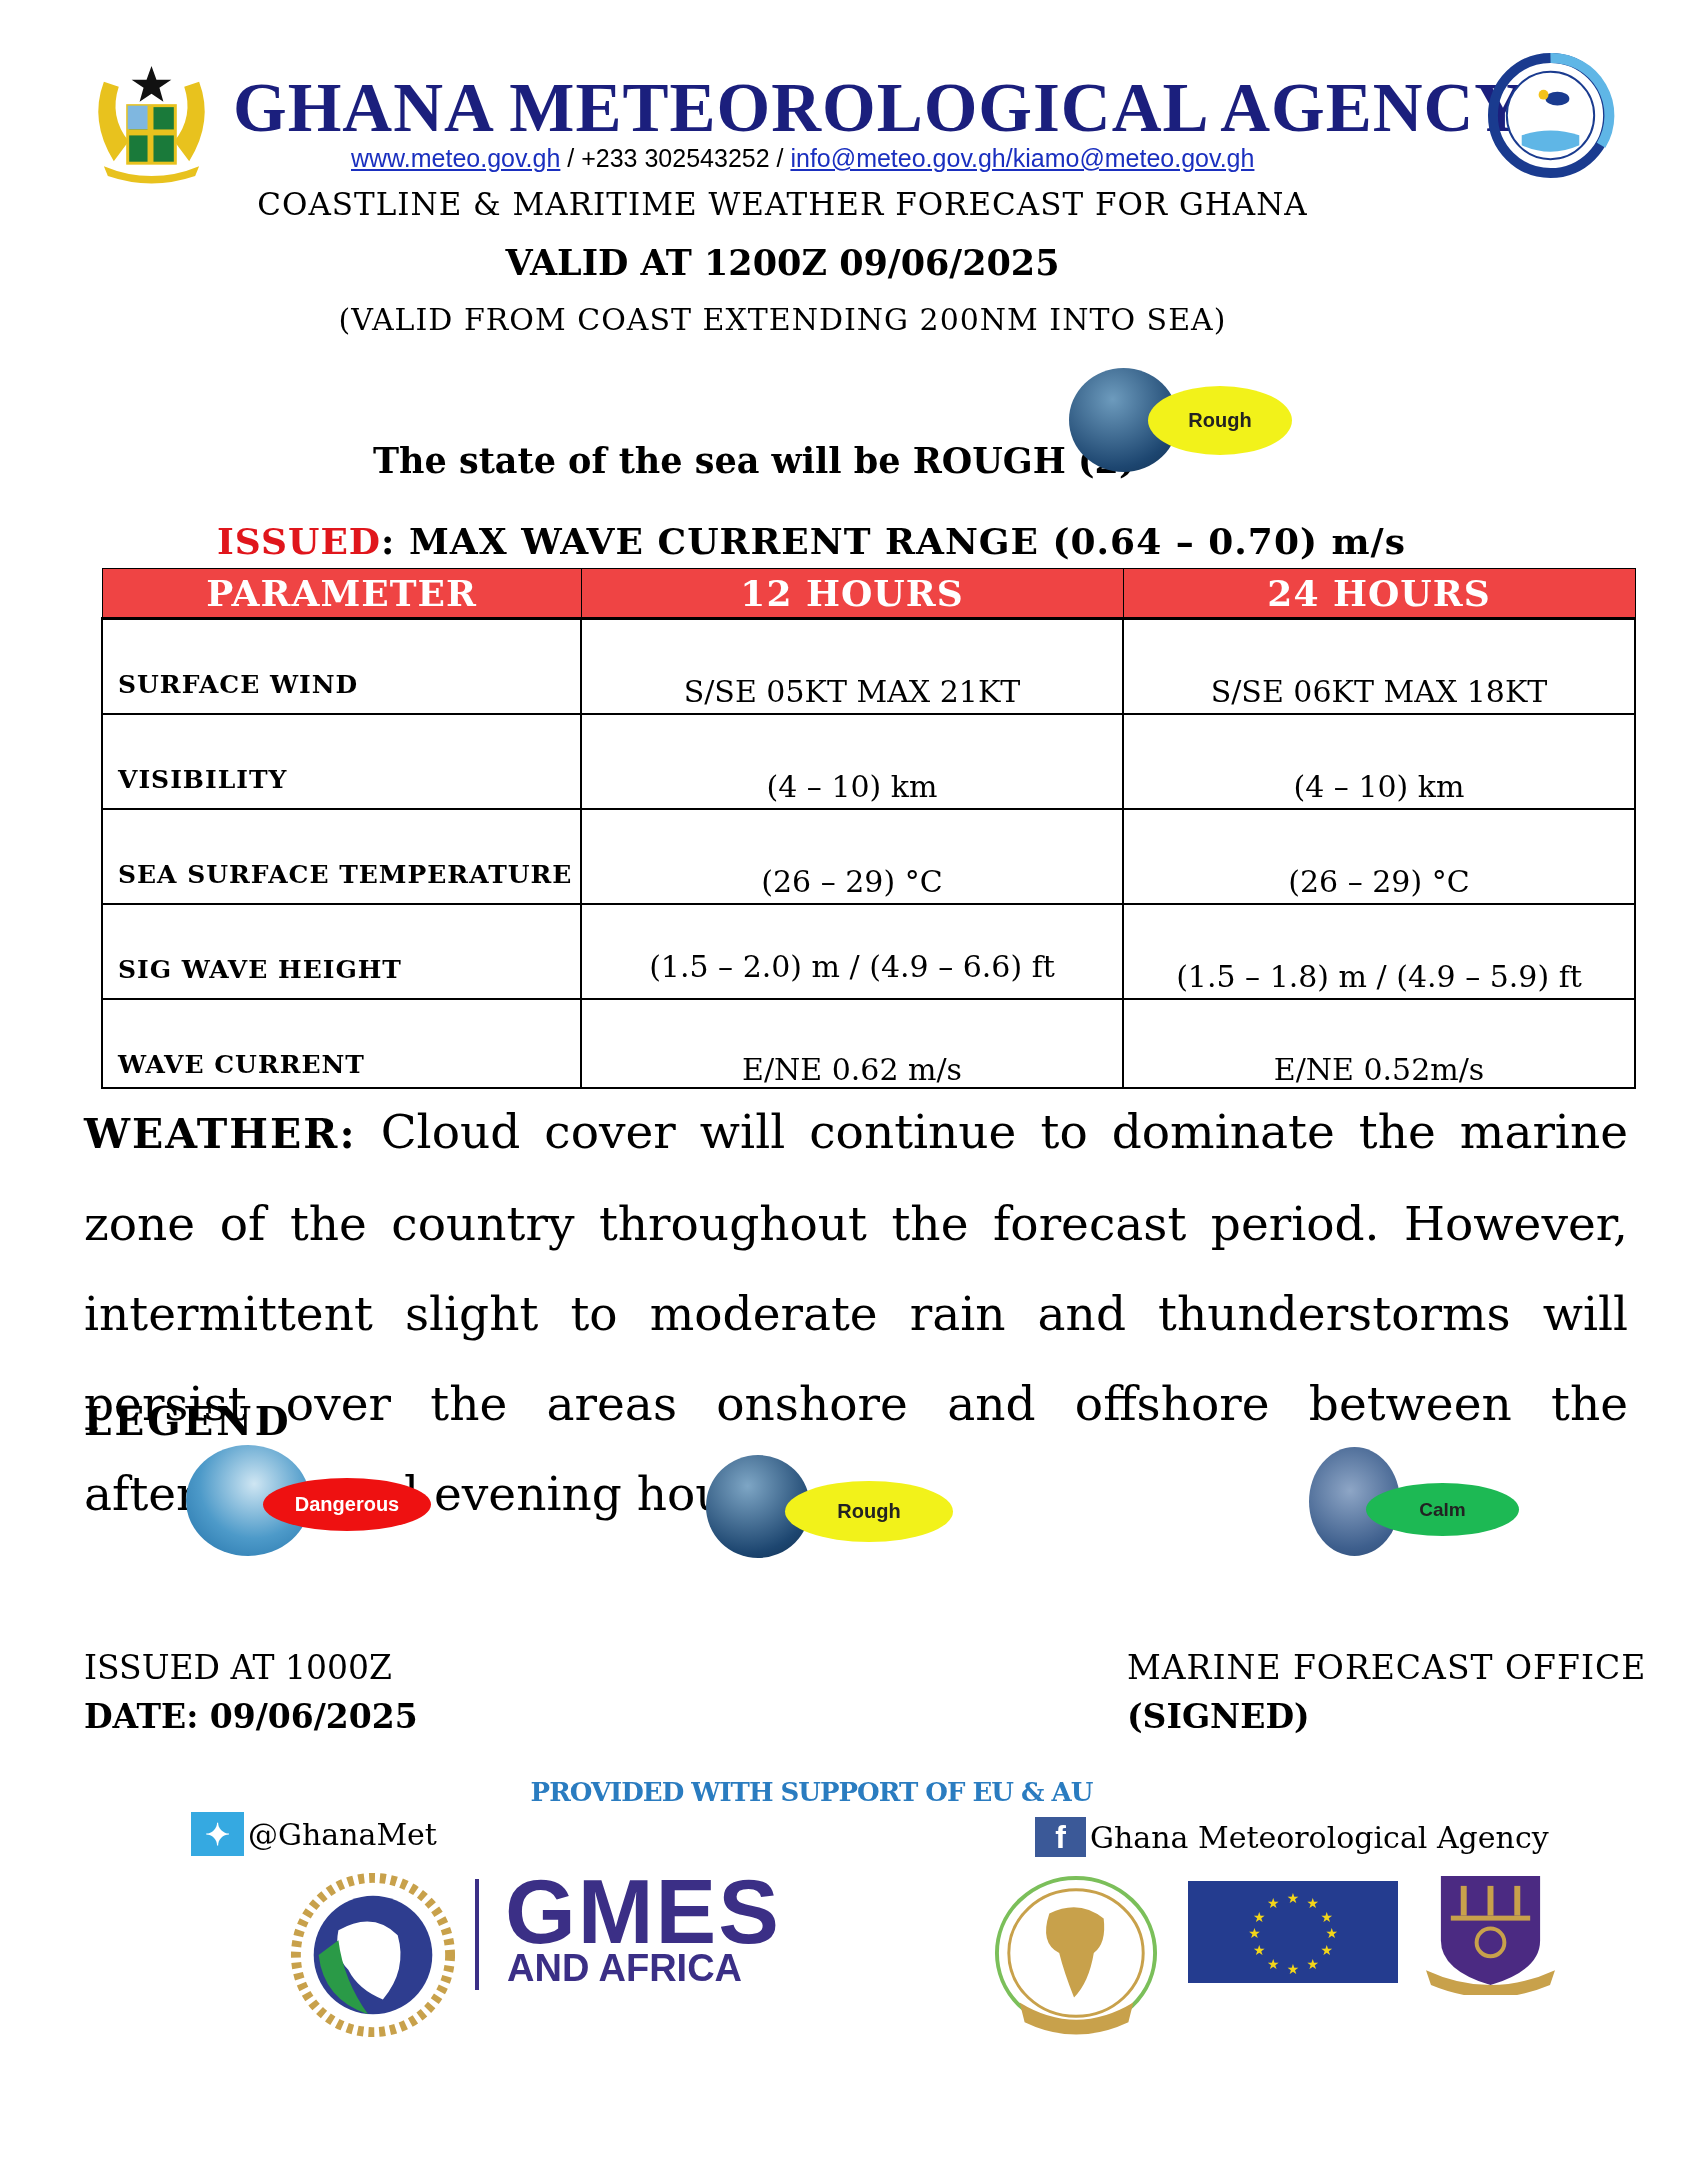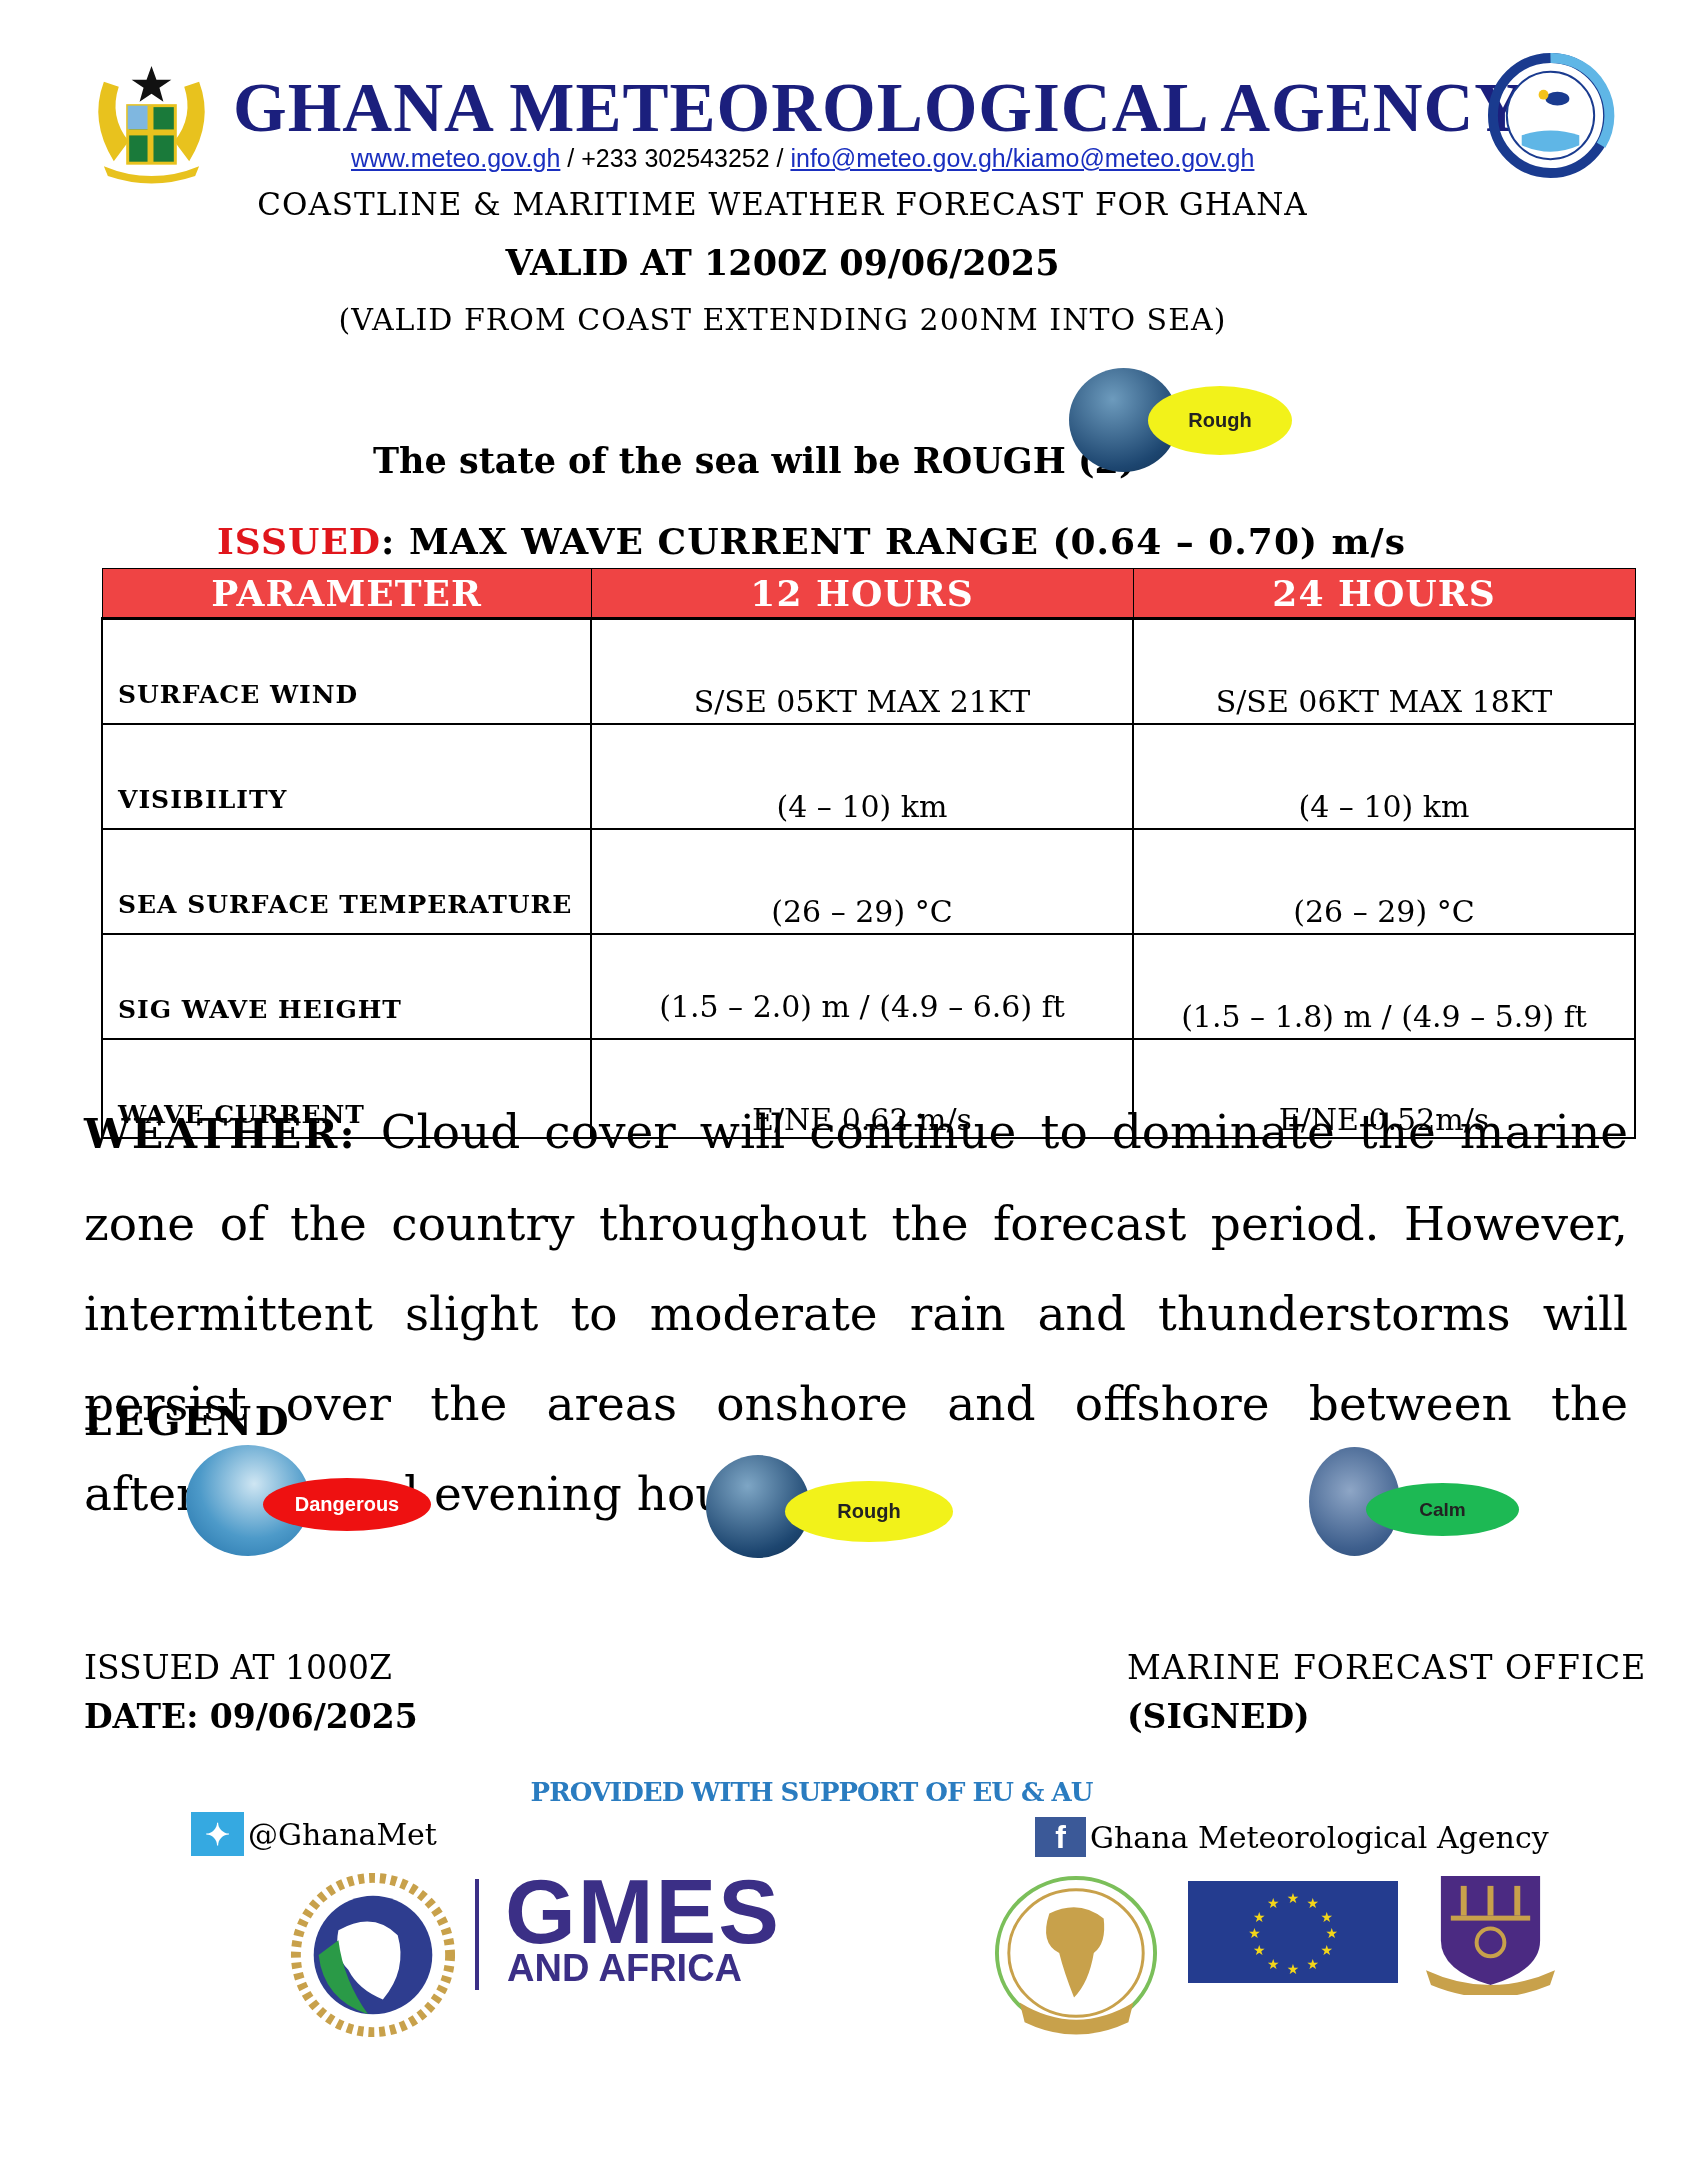--- a/index.html
+++ b/index.html
@@ -10,21 +10,21 @@
   .contact a{color:#1a2fbf;text-decoration:underline;}
   .center{left:0;width:1683px;text-align:center;}
   .sub1{top:186px;font-size:31px;letter-spacing:1px;left:-59px;}
   .sub2{top:242px;font-size:35px;font-weight:bold;left:-59px;}
   .sub3{top:302px;font-size:30px;letter-spacing:1px;left:-59px;}
   .seastate{left:373px;top:440px;font-size:35px;font-weight:bold;white-space:nowrap;}
   .warning{top:520px;font-size:36px;font-weight:bold;letter-spacing:1px;left:-30px;}
   .warning .red{color:#e0161c;}
   table.fc{position:absolute;left:101px;top:568px;width:1535px;border-collapse:collapse;}
   table.fc th{background:#ef4444;color:#fff;font-weight:bold;font-size:36px;letter-spacing:1px;height:48px;padding:0;border:1px solid #000;border-bottom:3px solid #000;}
-  table.fc td{border:2px solid #000;height:77px;padding:12px;vertical-align:bottom;}
+  table.fc td{border:2px solid #000;height:77px;padding:2px;vertical-align:bottom;}
   table.fc td.p{font-size:25px;font-weight:bold;letter-spacing:1px;padding-left:15px;padding-bottom:14px;width:460px;}
   table.fc td.v{font-size:30px;text-align:center;padding-bottom:4px;}
   .weather{left:84px;top:1087px;width:1544px;font-size:47px;line-height:90px;text-align:justify;text-align-last:left;}
   .weather b{font-size:41px;letter-spacing:2px;}
   .legend-title{left:84px;top:1368px;font-size:39px;font-weight:bold;letter-spacing:3px;margin-top:30px;}
   .badge{position:absolute;}
   .badge .wave{position:absolute;border-radius:50%;}
   .badge .pill{position:absolute;border-radius:50%;display:flex;align-items:center;justify-content:center;font-family:"Liberation Sans",sans-serif;font-weight:bold;}
   .issued{left:84px;top:1648px;font-size:33px;}
   .date{left:84px;top:1697px;font-size:33px;font-weight:bold;}

